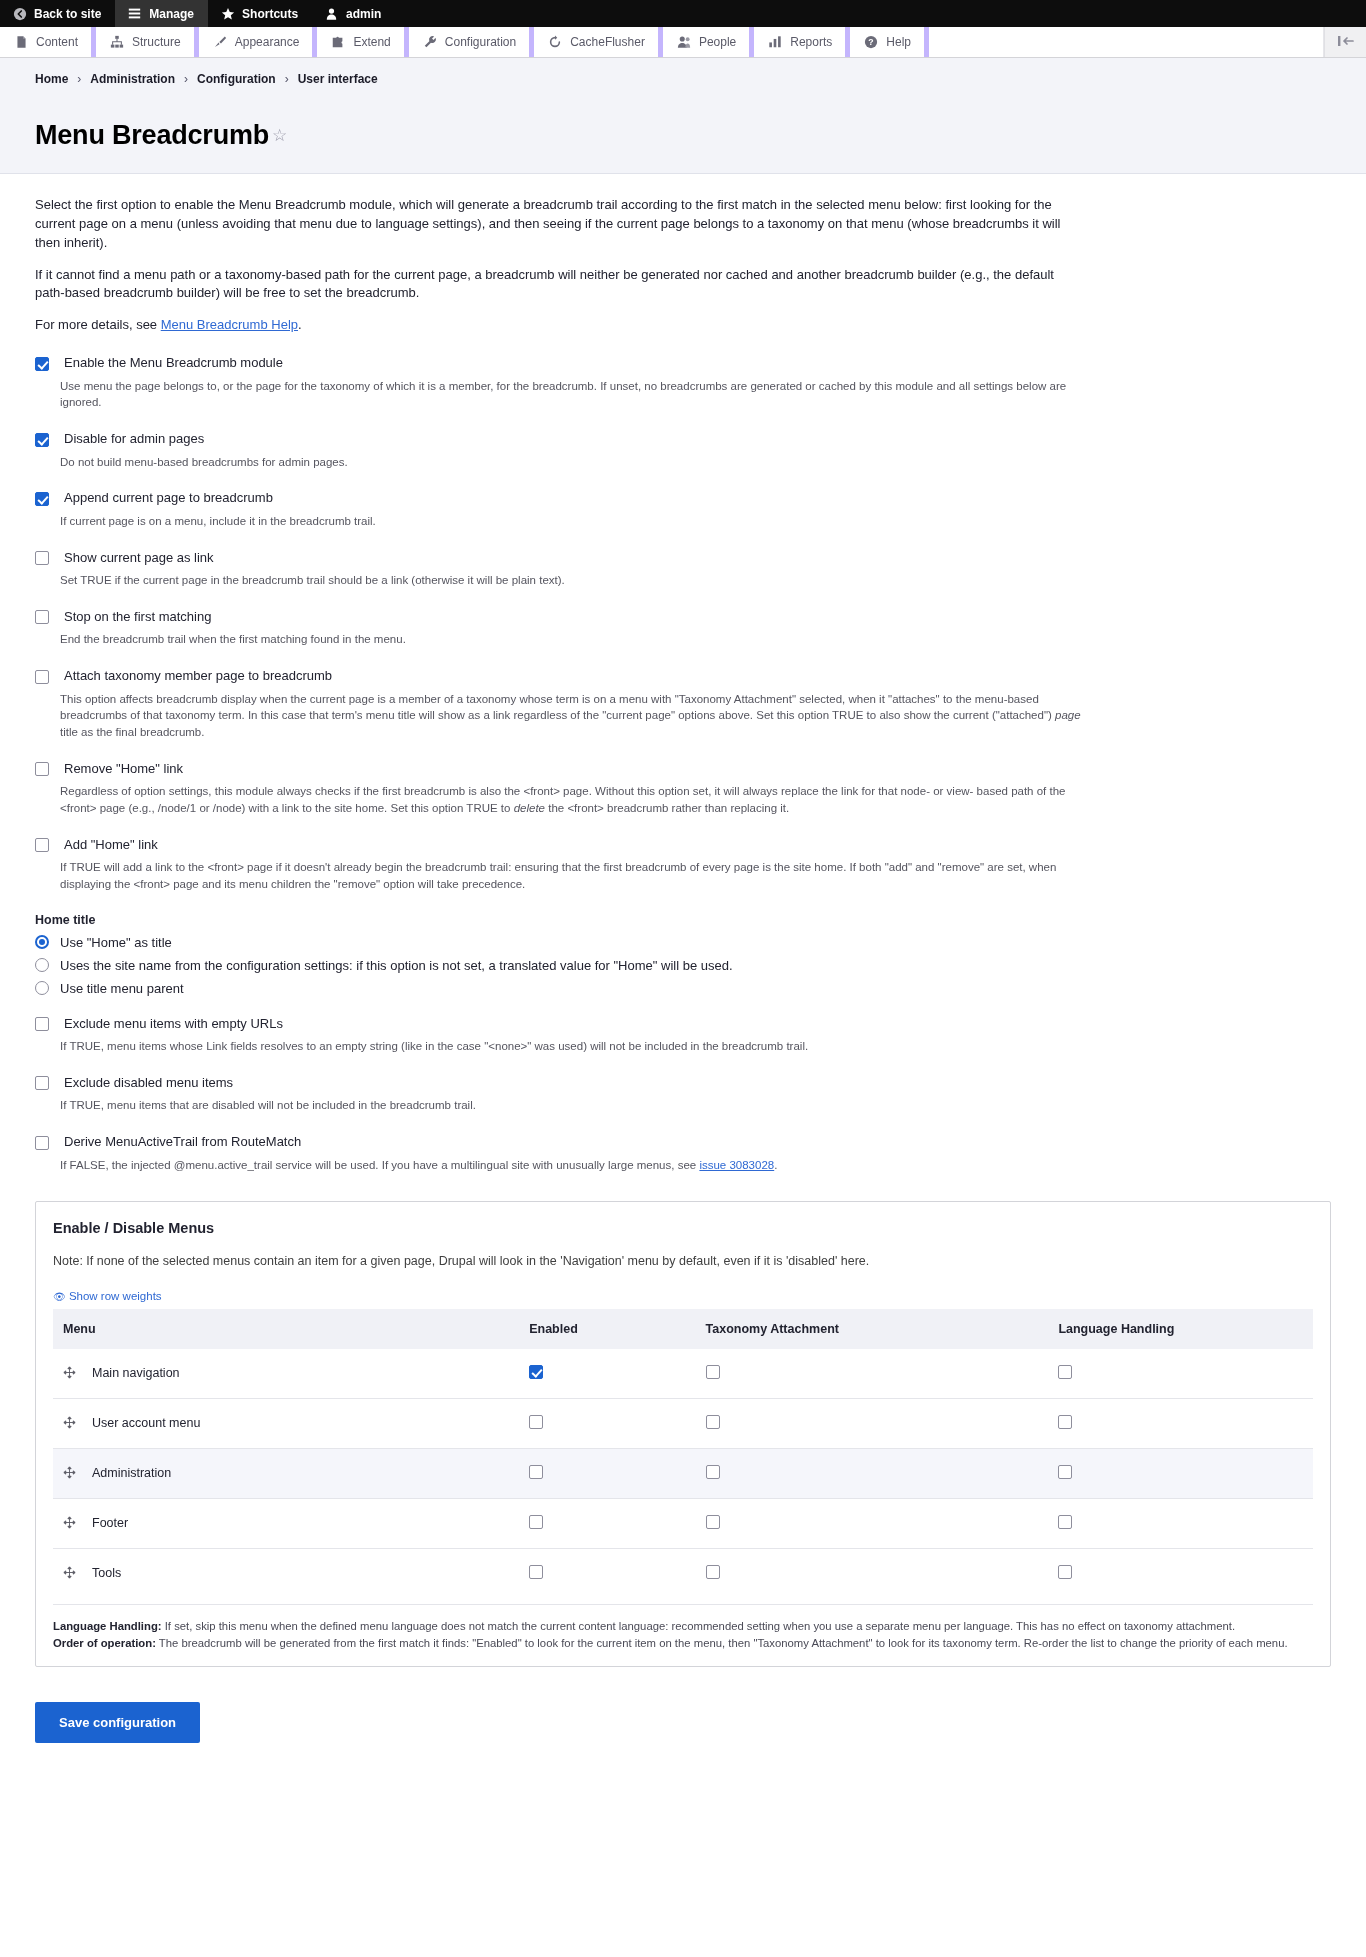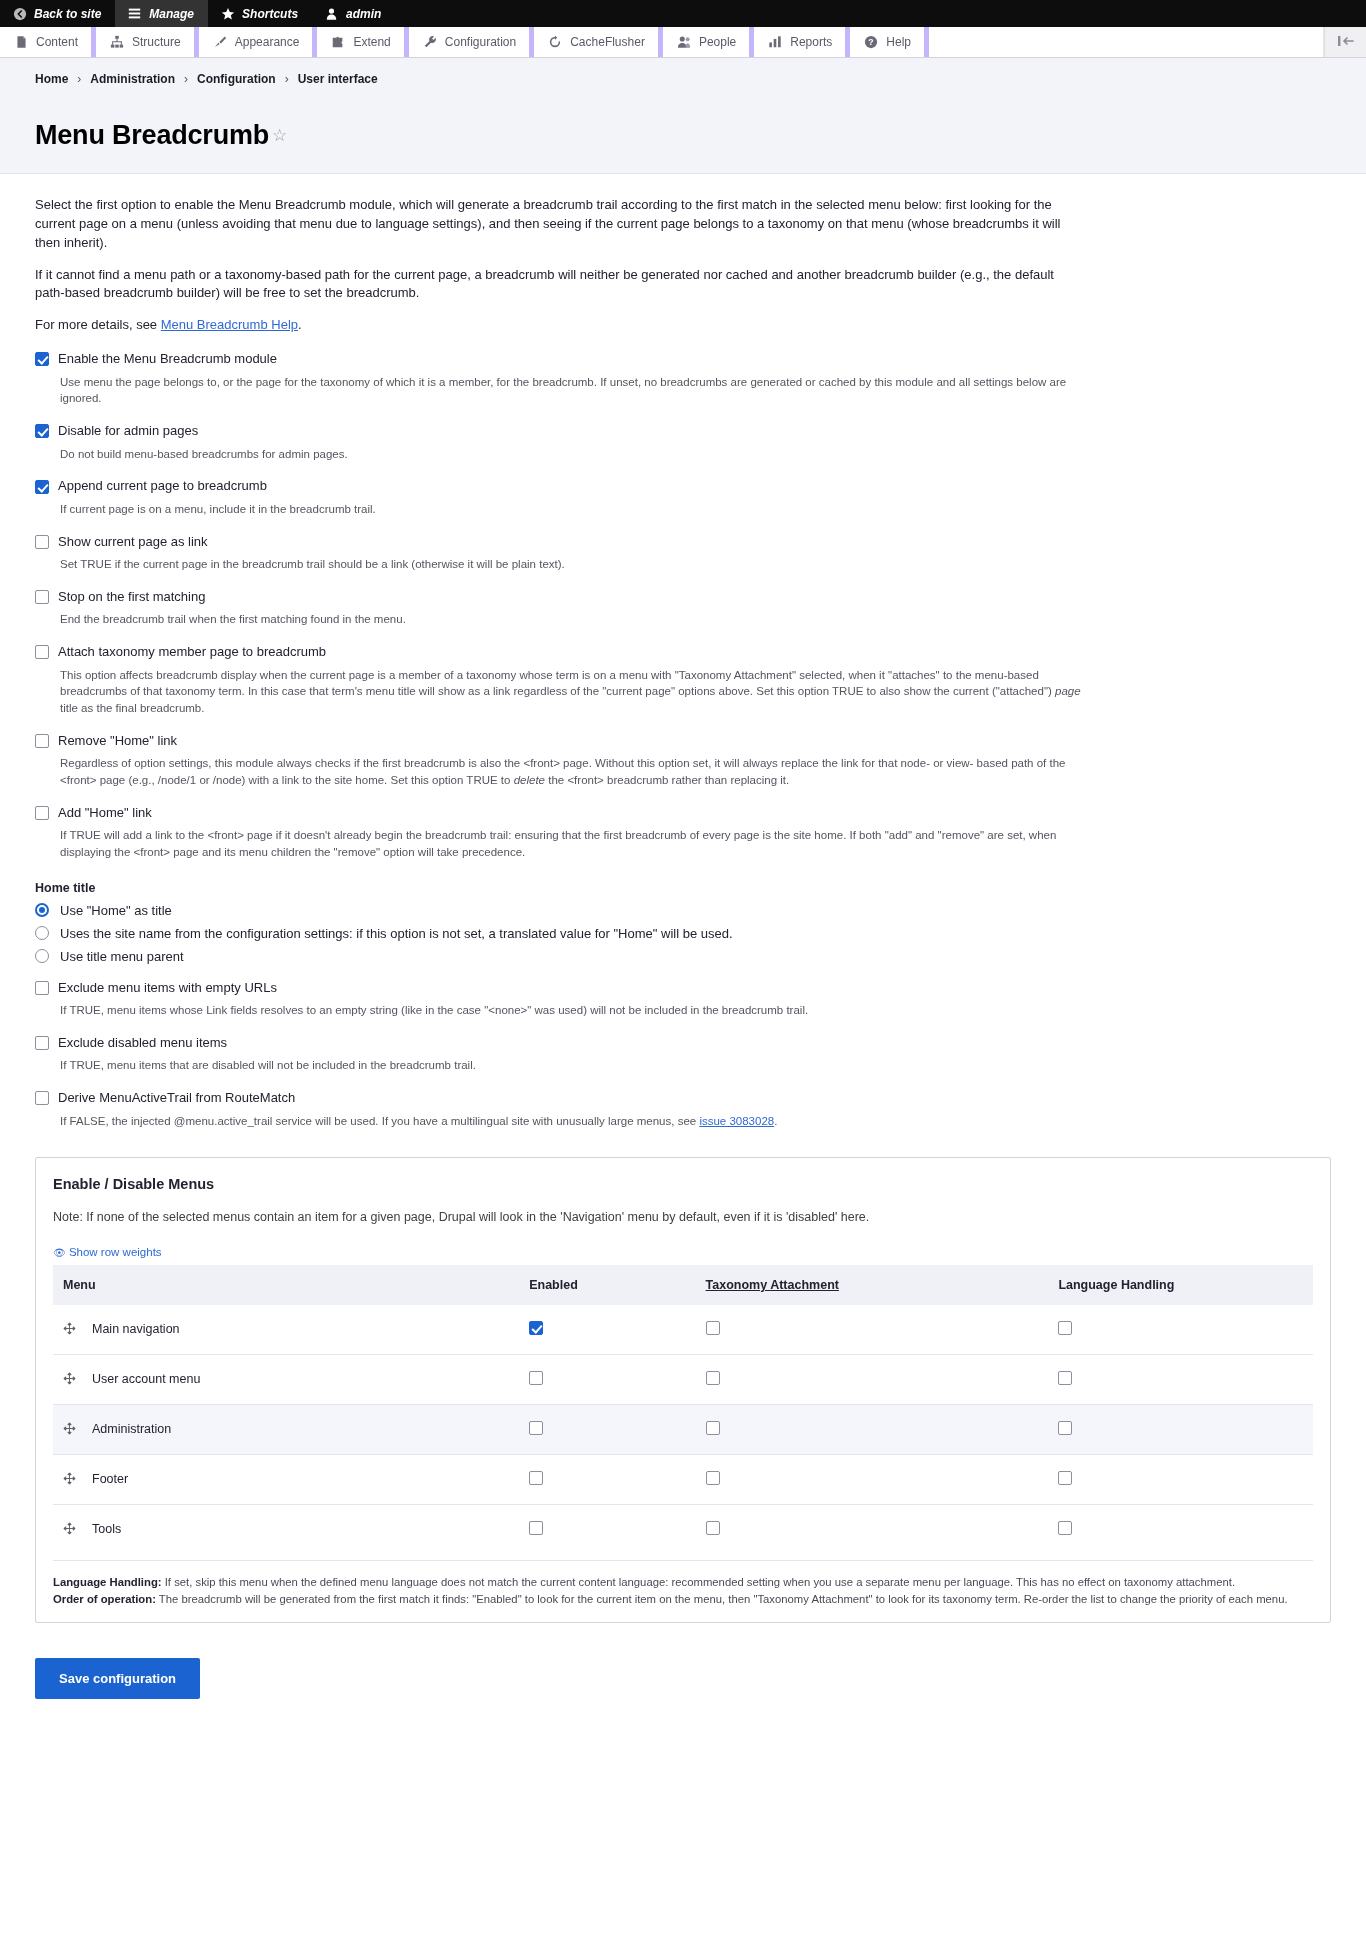--- a/index.html
+++ b/index.html
@@ -24,21 +24,20 @@
     font-weight: bold;
   }
   .tb-item {
     display: flex;
     align-items: center;
     gap: 7px;
     padding: 0 14px 0 12px;
     color: #fff;
     white-space: nowrap;
     line-height: 1;
-    font-style: italic;
   }
   .tb-item.active { background: #333; }
   .tb-ico { display: inline-flex; align-items: center; justify-content: center; width: 15px; height: 15px; }
 
   
   .admin-bar {
     background: #fff;
     height: 31px;
     border-bottom: 1px solid #d4d4d8;
     display: flex;
@@ -99,21 +98,21 @@
     font-size: 13px;
     line-height: 1.45;
     margin: 0 0 13px 0;
     color: #222330;
     max-width: 1030px;
   }
   a.inline-link { color: #2f69d3; text-decoration: underline; }
 
   
   .cbrow { margin-top: 16px; }
-  .cbline { display: flex; align-items: center; gap: 9px; }
+  .cbline { display: flex; align-items: flex-end; gap: 15px; margin-top: 20px; }
   .cb {
     width: 14px; height: 14px;
     flex: 0 0 14px;
     border: 1px solid #8e8e9c;
     border-radius: 2px;
     background: #fff;
     margin-top: 1px;
     position: relative;
   }
   .cb.checked {
@@ -210,21 +209,21 @@
   }
   table.menus tbody td {
     padding: 16px 10px;
     border-top: 1px solid #e4e5ea;
     vertical-align: middle;
   }
   table.menus tbody tr:first-child td { border-top: none; }
   table.menus tbody tr.alt { background: #f5f6fb; }
   .col-menu { width: 37%; }
   .col-enabled { width: 14%; }
-  .col-tax { width: 28%; text-decoration: underline; }
+  .col-tax { width: 28%; }
   .col-lang { width: 21%; }
   .menu-name { display: flex; align-items: flex-start; gap: 16px; }
   .drag-ico { color: #55555f; font-size: 13px; line-height: 1; }
   .tcb {
     width: 14px; height: 14px;
     border: 1px solid #8e8e9c;
     border-radius: 2px;
     background: #fff;
     position: relative;
     display: inline-block;

